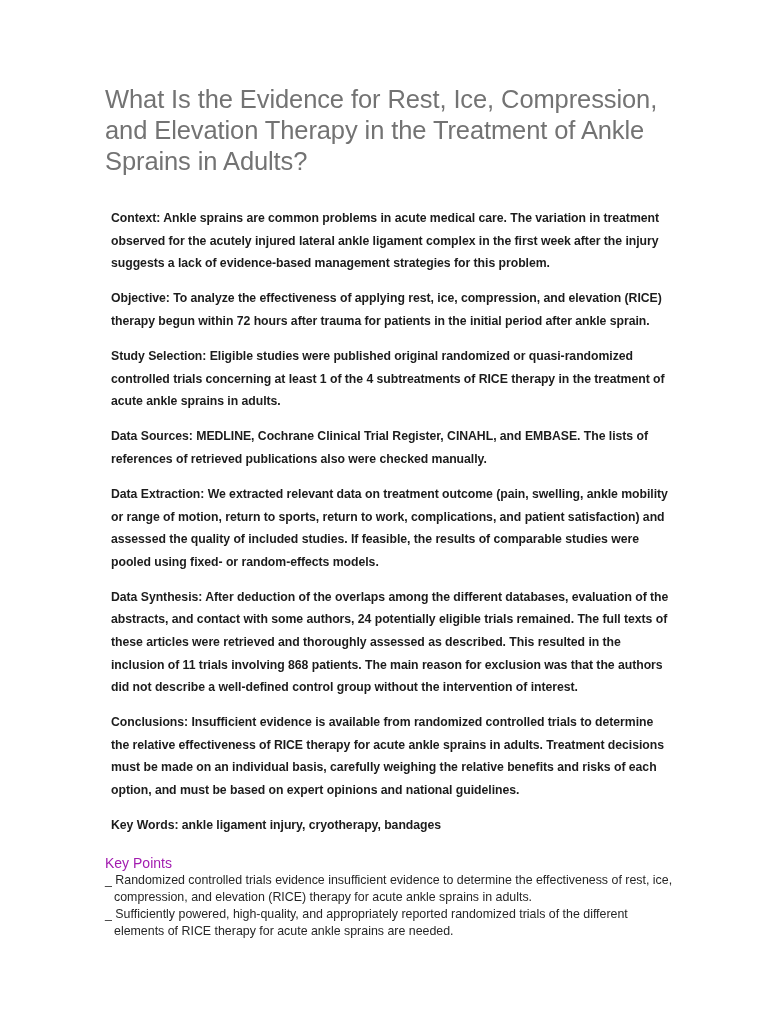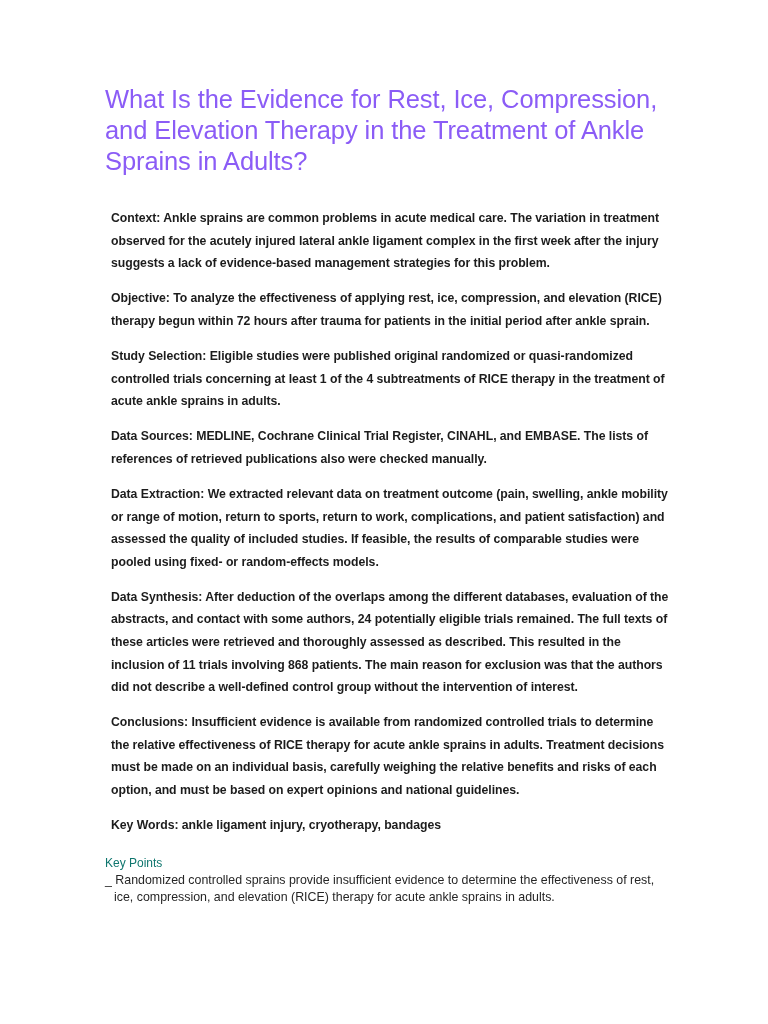--- a/index.html
+++ b/index.html
@@ -32,21 +32,21 @@
     width: 562px;
   }
 
   
   .doc-title {
     font-family: "Liberation Sans", "DejaVu Sans", sans-serif;
     font-size: 25.5px;
     font-weight: 400;
     line-height: 31px;
     letter-spacing: -0.1px;
-    color: #8b5cf6;
+    color: #737373;
     margin: 0 0 30px 0;
     width: 560px;
   }
 
   
   .abstract {
     width: 562px;
     margin: 6px;
   }
 
@@ -76,24 +76,24 @@
   }
 
   
   .key-points {
     margin-top: 18px;
     width: 570px;
   }
 
   .kp-heading {
     font-family: "Liberation Sans", "DejaVu Sans", sans-serif;
-    font-size: 12px;
+    font-size: 14px;
     font-weight: 400;
     line-height: 16.5px;
-    color: #0f766e;
+    color: #a21caf;
     margin: 0 0 1px 0;
   }
 
   .kp-list {
     list-style: none;
     margin: 0;
     padding: 0;
   }
 
   .kp-item {
@@ -159,23 +159,26 @@
 
     </div>
 
     <div class="key-points">
 
       <div class="kp-heading">Key Points</div>
 
       <ul class="kp-list">
 
         <li class="kp-item">
-          <span class="kp-text"><span class="kp-marker-inline">_</span> <span>Randomized controlled sprains provide insufficient evidence to determine the effectiveness of rest, ice, compression, and elevation (RICE) therapy for acute ankle sprains in adults.</span></span>
+          <span class="kp-text"><span class="kp-marker-inline">_</span> <span>Randomized controlled trials evidence insufficient evidence to determine the effectiveness of rest, ice, compression, and elevation (RICE) therapy for acute ankle sprains in adults.</span></span>
         </li>
 
 
+        <li class="kp-item">
+          <span class="kp-text"><span class="kp-marker-inline">_</span> <span>Sufficiently powered, high-quality, and appropriately reported randomized trials of the different elements of RICE therapy for acute ankle sprains are needed.</span></span>
+        </li>
 
       </ul>
 
     </div>
 
   </div>
 </div>
 
 </body></html>

